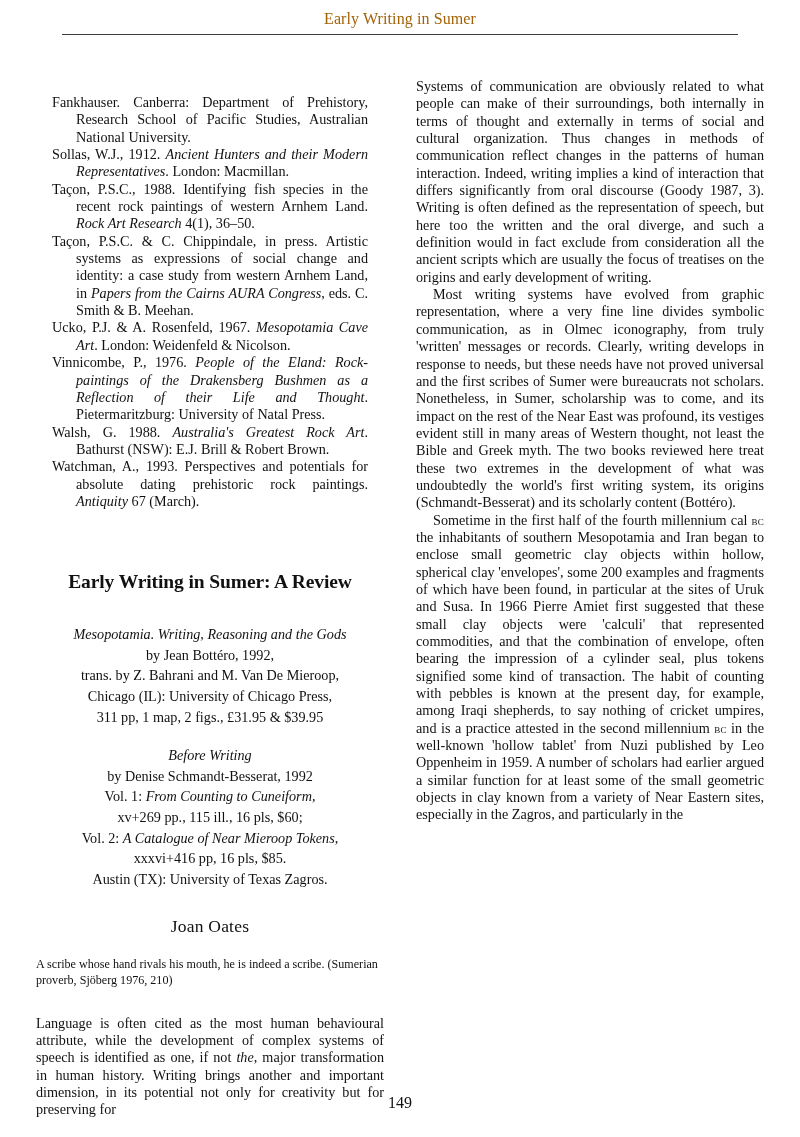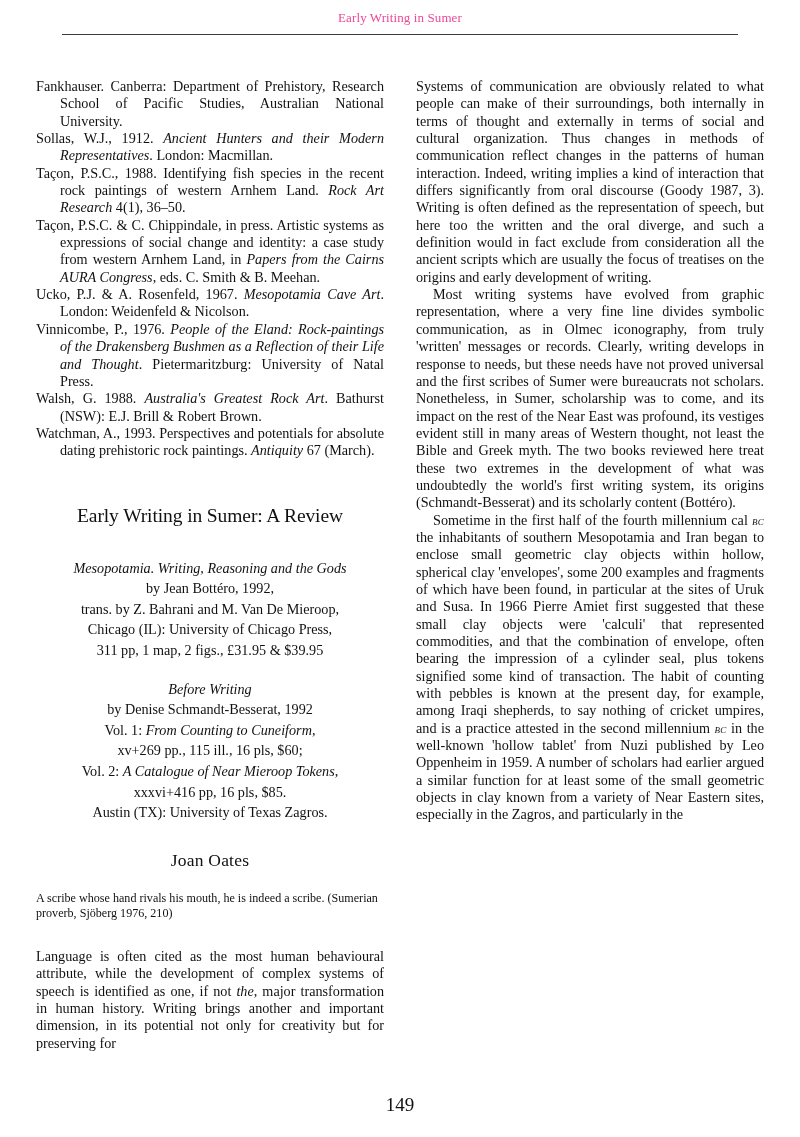--- a/index.html
+++ b/index.html
@@ -24,23 +24,23 @@
     height: 1137px;
   }
 
   
   .running-head {
     position: absolute;
     left: 62px;
     top: 10px;
     width: 676px;
     text-align: center;
-    font-size: 13px;
+    font-size: 16px;
     letter-spacing: 0.1px;
-    color: #ec4899;
+    color: #a16207;
   }
   .head-rule {
     position: absolute;
     left: 62px;
     top: 34px;
     width: 676px;
     height: 1px;
     background: #1a1a1a;
     opacity: 0.85;
   }
@@ -53,36 +53,36 @@
     font-size: 14.2px;
     line-height: 17.35px;
     text-align: justify;
     text-justify: inter-word;
     hyphens: none;
   }
   .col-left  { left: 36px;  }
   .col-right { left: 416px; }
 
   
-  .ref-list { margin: 0; padding: 0; }
+  .ref-list { margin: 16px; padding: 0; }
   .ref {
     margin: 0 0 0 0;
     padding-left: 24px;
     text-indent: -24px;
     text-align: justify;
   }
   .ref i, .bookcite i, .col i { font-style: italic; }
 
   
   .review-title {
     margin: 0;
     padding: 0;
     text-align: center;
     font-size: 19.5px;
-    font-weight: normal;
+    font-weight: bold;
     line-height: 24px;
     letter-spacing: -0.1px;
   }
   .title-gap { height: 44px; }
   .after-title-gap { height: 30px; }
 
   .bookcite {
     text-align: center;
     font-size: 14.2px;
     line-height: 20.6px;
@@ -109,31 +109,30 @@
   .body-par {
     margin: 0;
     text-align: justify;
   }
   .body-par + .body-par { text-indent: 17px; }
 
   .sc {
     font-variant: small-caps;
     font-size: 0.92em;
     letter-spacing: 0.2px;
-    font-style: italic;
   }
 
   
   .folio {
     position: absolute;
     left: 0;
     top: 1094px;
     width: 800px;
     text-align: center;
-    font-size: 19px;
+    font-size: 16px;
   }
 </style>
 </head>
 <body>
 
 <div class="page">
 
   <div class="running-head">Early Writing in Sumer</div>
   <div class="head-rule"></div>
 

